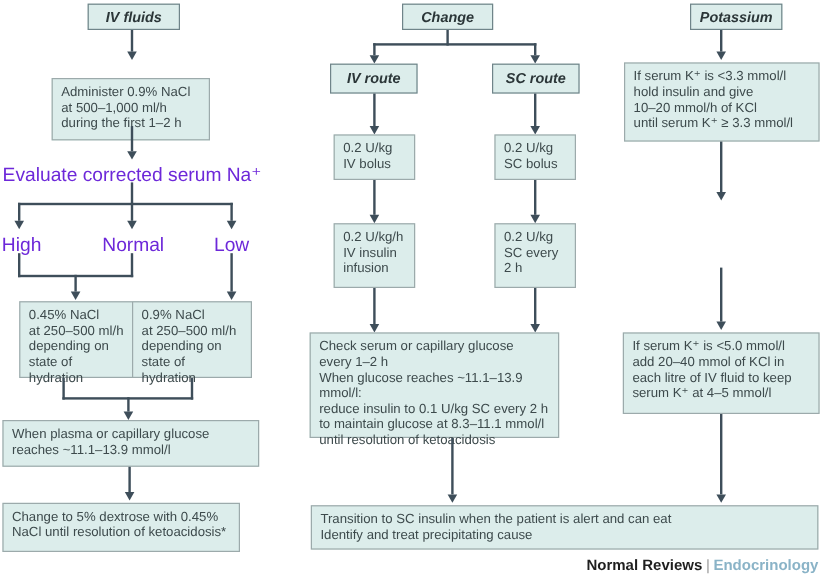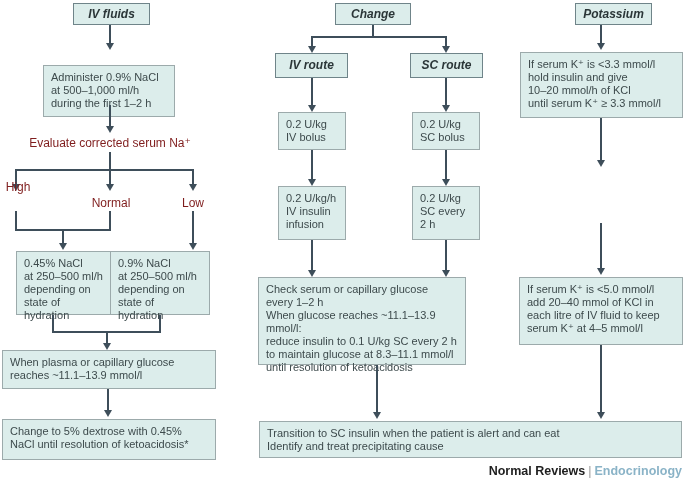--- a/index.html
+++ b/index.html
@@ -12,21 +12,21 @@
     background:#dcedeb;border:1px solid #9caaab;
     color:#3d4a4c;font-size:11px;line-height:13px;
     padding:5px 7px;white-space:pre-line;
   }
   .box.header{
     border-color:#6f8489;color:#2b3638;font-weight:bold;font-size:12px;
     display:flex;align-items:center;justify-content:center;
     padding:2px 4px;text-align:center;white-space:nowrap;font-style:italic;
   }
   .label{
-    position:absolute;color:#7f1d1d;font-size:12px;white-space:nowrap;
+    position:absolute;color:#6d28d9;font-size:16px;white-space:nowrap;
   }
   .label.centered{transform:translateX(-50%);}
   .vline{position:absolute;width:2px;background:#3e4e5a;}
   .hline{position:absolute;height:2px;background:#3e4e5a;}
   .ahead{
     position:absolute;width:0;height:0;
     border-left:4px solid transparent;border-right:4px solid transparent;
     border-top:7px solid #3e4e5a;
   }
   .footer{
@@ -57,21 +57,21 @@
 
   <div class="vline" style="left:109px;top:152px;height:18px"></div>
   <div class="hline" style="left:15px;top:169px;width:179px"></div>
   <div class="vline" style="left:15px;top:169px;height:15px"></div>
   <div class="ahead" style="left:12px;top:184px"></div>
   <div class="vline" style="left:109px;top:169px;height:15px"></div>
   <div class="ahead" style="left:106px;top:184px"></div>
   <div class="vline" style="left:192px;top:169px;height:15px"></div>
   <div class="ahead" style="left:189px;top:184px"></div>
 
-  <div class="label centered" style="left:18px;top:180px">High</div>
+  <div class="label centered" style="left:18px;top:196px">High</div>
   <div class="label centered" style="left:111px;top:196px">Normal</div>
   <div class="label centered" style="left:193px;top:196px">Low</div>
 
   <div class="vline" style="left:15px;top:211px;height:20px"></div>
   <div class="vline" style="left:109px;top:211px;height:20px"></div>
   <div class="hline" style="left:15px;top:229px;width:96px"></div>
   <div class="vline" style="left:62px;top:229px;height:14px"></div>
   <div class="ahead" style="left:59px;top:243px"></div>
   <div class="vline" style="left:192px;top:211px;height:32px"></div>
   <div class="ahead" style="left:189px;top:243px"></div>
@@ -90,21 +90,21 @@
   <div class="hline" style="left:52px;top:331px;width:109px"></div>
   <div class="vline" style="left:106px;top:331px;height:12px"></div>
   <div class="ahead" style="left:103px;top:343px"></div>
 
   <div class="box" style="left:2px;top:350px;width:214px;height:39px">When plasma or capillary glucose
 reaches ~11.1–13.9 mmol/l</div>
 
   <div class="vline" style="left:107px;top:389px;height:21px"></div>
   <div class="ahead" style="left:104px;top:410px"></div>
 
-  <div class="box" style="left:2px;top:419px;width:214px;height:41px">Change to 5% dextrose with 0.45%
+  <div class="box" style="left:2px;top:419px;width:198px;height:41px">Change to 5% dextrose with 0.45%
 NaCl until resolution of ketoacidosis*</div>
 
   <div class="box header" style="left:335px;top:3px;width:76px;height:22px">Change</div>
 
   <div class="vline" style="left:372px;top:25px;height:13px"></div>
   <div class="hline" style="left:311px;top:36px;width:136px"></div>
   <div class="vline" style="left:311px;top:36px;height:10px"></div>
   <div class="ahead" style="left:308px;top:46px"></div>
   <div class="vline" style="left:445px;top:36px;height:10px"></div>
   <div class="ahead" style="left:442px;top:46px"></div>

